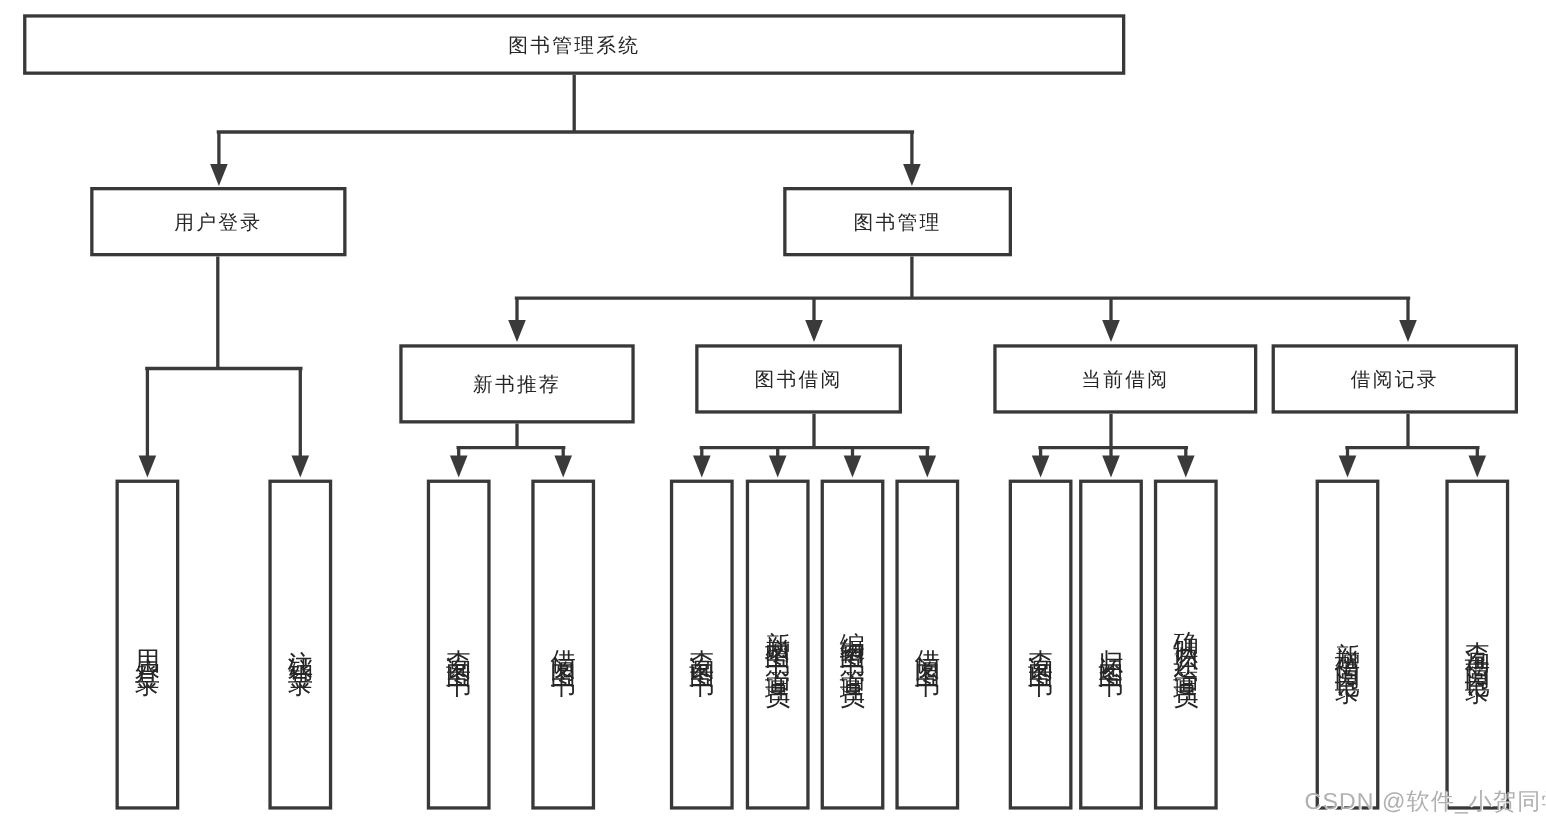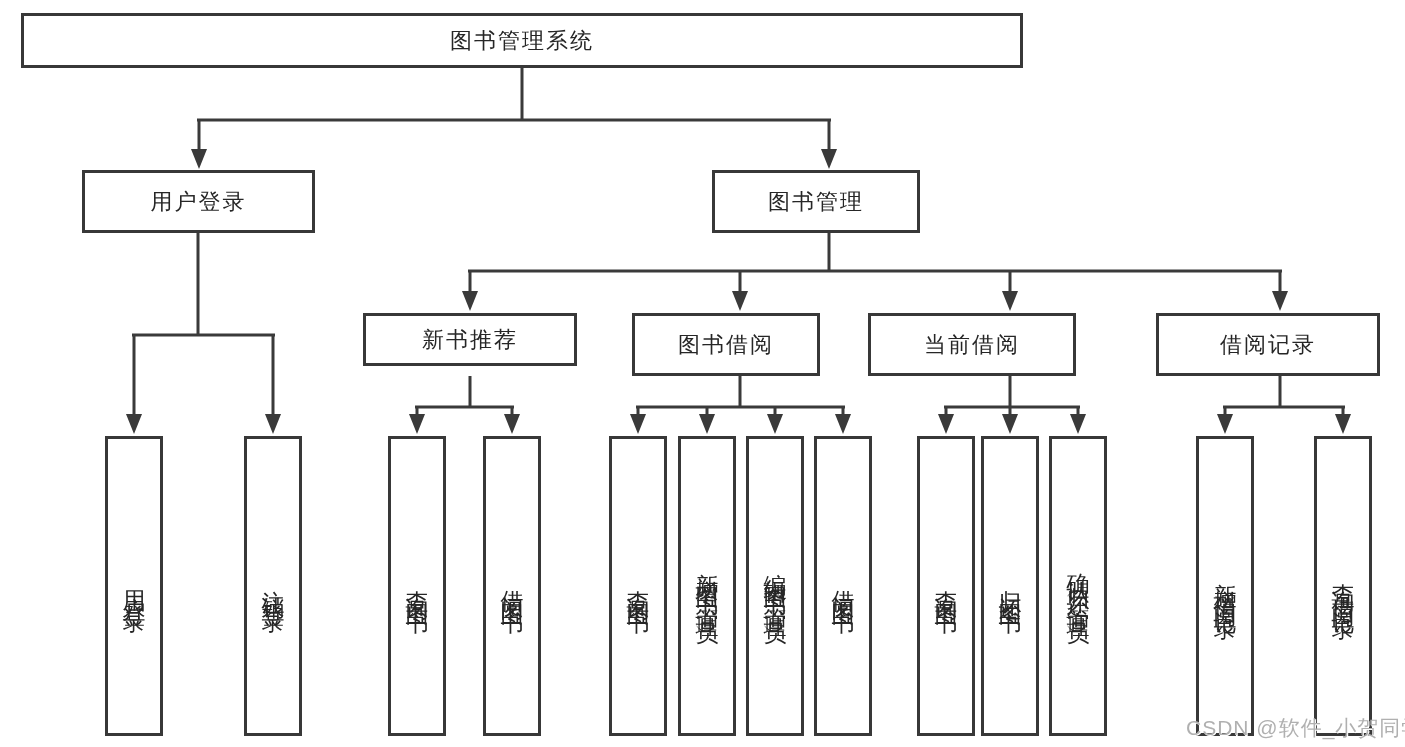--- a/index.html
+++ b/index.html
@@ -21,21 +21,21 @@
     box-sizing:border-box;
     background:#ffffff;
     border:3px solid #383838;
     display:flex;
     align-items:center;
     justify-content:center;
     color:#262626;
     z-index:1;
   }
   .hlabel{
-    font-size:22px;
+    font-size:18px;
     letter-spacing:2px;
     white-space:nowrap;
   }
   .vlabel{
     writing-mode:vertical-rl;
     text-orientation:mixed;
     font-size:23px;
     letter-spacing:7px;
     line-height:1;
     white-space:nowrap;
@@ -119,27 +119,27 @@
     <span class="hlabel">图书管理系统</span>
   </div>
 
   <div class="box" style="left:82px;top:170px;width:233px;height:63px">
     <span class="hlabel">用户登录</span>
   </div>
   <div class="box" style="left:712px;top:170px;width:208px;height:63px">
     <span class="hlabel">图书管理</span>
   </div>
 
-  <div class="box" style="left:363px;top:313px;width:214px;height:53px">
+  <div class="box" style="left:363px;top:313px;width:214px;height:72px">
     <span class="hlabel">新书推荐</span>
   </div>
   <div class="box" style="left:632px;top:313px;width:188px;height:63px">
     <span class="hlabel">图书借阅</span>
   </div>
-  <div class="box" style="left:868px;top:313px;width:208px;height:63px">
+  <div class="box" style="left:903px;top:313px;width:240px;height:63px">
     <span class="hlabel">当前借阅</span>
   </div>
   <div class="box" style="left:1156px;top:313px;width:224px;height:63px">
     <span class="hlabel">借阅记录</span>
   </div>
 
   <div class="box leaf" style="left:105px;top:436px;width:58px;height:300px">
     <span class="vlabel">用户登录</span>
   </div>
   <div class="box leaf" style="left:244px;top:436px;width:58px;height:300px">

